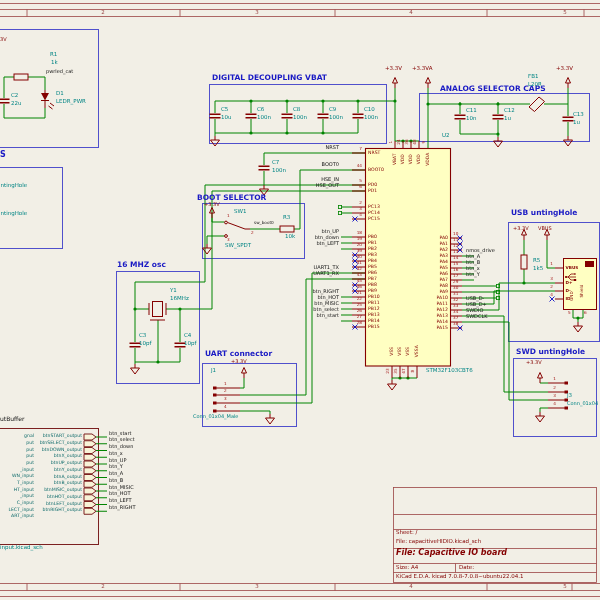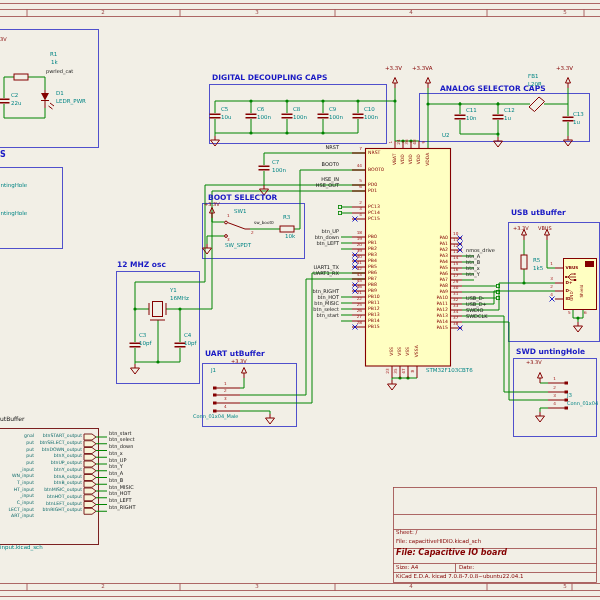--- a/index.html
+++ b/index.html
@@ -318,55 +318,55 @@
     <div class="lbl blk f5" style="left:46px;top:69px">pwrled_cat</div>
     <div class="lbl teal" style="left:56px;top:91px">D1</div>
     <div class="lbl teal" style="left:56px;top:99px">LEDR_PWR</div>
     <div class="lbl teal" style="left:11px;top:93px">C2</div>
     <div class="lbl teal" style="left:11px;top:101px">22u</div>
 
     <div class="lbl btitle f8" style="left:0px;top:151px">S</div>
     <div class="lbl teal" style="left:-3px;top:183px">untingHole</div>
     <div class="lbl teal" style="left:-3px;top:211px">untingHole</div>
 
-    <div class="lbl btitle" style="left:212px;top:74px">DIGITAL DECOUPLING CAPS</div>
+    <div class="lbl btitle" style="left:212px;top:74px">DIGITAL DECOUPLING VBAT</div>
     <div class="lbl btitle" style="left:440px;top:85px">ANALOG SELECTOR CAPS</div>
     <div class="lbl sym f55" style="left:385px;top:66px">+3.3V</div>
     <div class="lbl sym f55" style="left:412px;top:66px">+3.3VA</div>
     <div class="lbl sym f55" style="left:556px;top:66px">+3.3V</div>
     <div class="lbl teal" style="left:528px;top:74px">FB1</div>
     <div class="lbl teal" style="left:528px;top:82px">L20R</div>
     <div class="lbl teal" style="left:272px;top:160px">C7</div>
     <div class="lbl teal" style="left:272px;top:168px">100n</div>
 
-    <div class="lbl btitle" style="left:208px;top:194px">BOOT SELECTOR</div>
+    <div class="lbl btitle" style="left:197px;top:194px">BOOT SELECTOR</div>
     <div class="lbl sym f5" style="left:204px;top:202px">+3.3V</div>
     <div class="lbl teal" style="left:234px;top:209px">SW1</div>
     <div class="lbl teal" style="left:225px;top:243px">SW_SPDT</div>
     <div class="lbl blk f4" style="left:254px;top:221px">sw_boot0</div>
     <div class="lbl teal" style="left:283px;top:215px">R3</div>
     <div class="lbl teal" style="left:285px;top:234px">10k</div>
     <div class="lbl red f4" style="left:227px;top:214px">1</div>
     <div class="lbl red f4" style="left:251px;top:231px">2</div>
     <div class="lbl red f4" style="left:227px;top:238px">3</div>
 
-    <div class="lbl btitle" style="left:117px;top:261px">12 MHZ osc</div>
+    <div class="lbl btitle" style="left:117px;top:261px">16 MHZ osc</div>
     <div class="lbl teal" style="left:170px;top:288px">Y1</div>
     <div class="lbl teal" style="left:170px;top:296px">16MHz</div>
     <div class="lbl teal" style="left:139px;top:333px">C3</div>
     <div class="lbl teal" style="left:139px;top:341px">10pf</div>
     <div class="lbl teal" style="left:184px;top:333px">C4</div>
     <div class="lbl teal" style="left:184px;top:341px">10pf</div>
 
-    <div class="lbl btitle" style="left:205px;top:350px">UART utBuffer</div>
+    <div class="lbl btitle" style="left:205px;top:350px">UART connector</div>
     <div class="lbl teal" style="left:211px;top:368px">J1</div>
     <div class="lbl sym f5" style="left:231px;top:359px">+3.3V</div>
     <div class="lbl teal f5" style="left:193px;top:414px">Conn_01x04_Male</div>
 
-    <div class="lbl btitle" style="left:511px;top:209px">USB utBuffer</div>
+    <div class="lbl btitle" style="left:511px;top:209px">USB untingHole</div>
     <div class="lbl sym f5" style="left:513px;top:226px">+3.3V</div>
     <div class="lbl sym f5" style="left:538px;top:226px">VBUS</div>
     <div class="lbl teal" style="left:533px;top:258px">R5</div>
     <div class="lbl teal" style="left:533px;top:266px">1k5</div>
 
     <div class="lbl btitle" style="left:516px;top:348px">SWD untingHole</div>
     <div class="lbl sym f5" style="left:526px;top:360px">+3.3V</div>
     <div class="lbl teal" style="left:567px;top:393px">J3</div>
     <div class="lbl teal f5" style="left:567px;top:401px">Conn_01x04</div>
 

